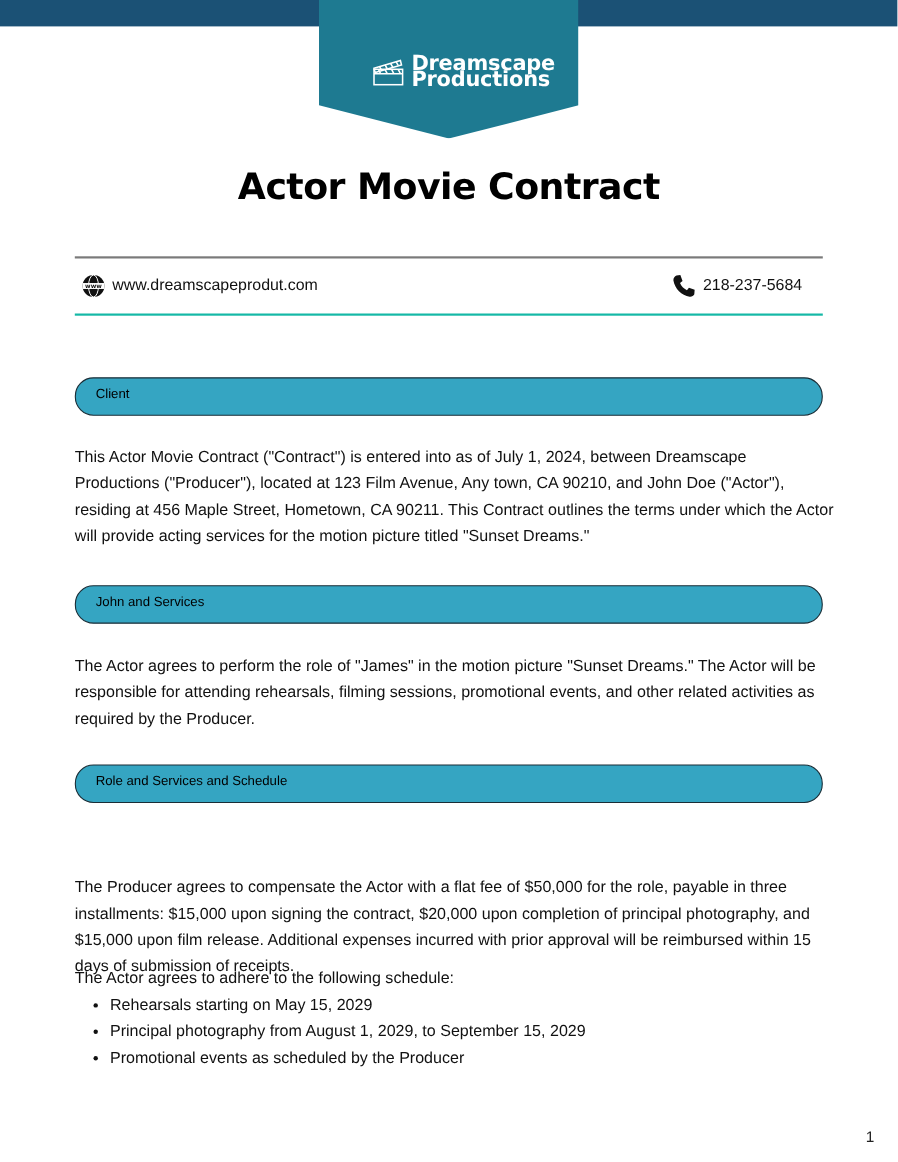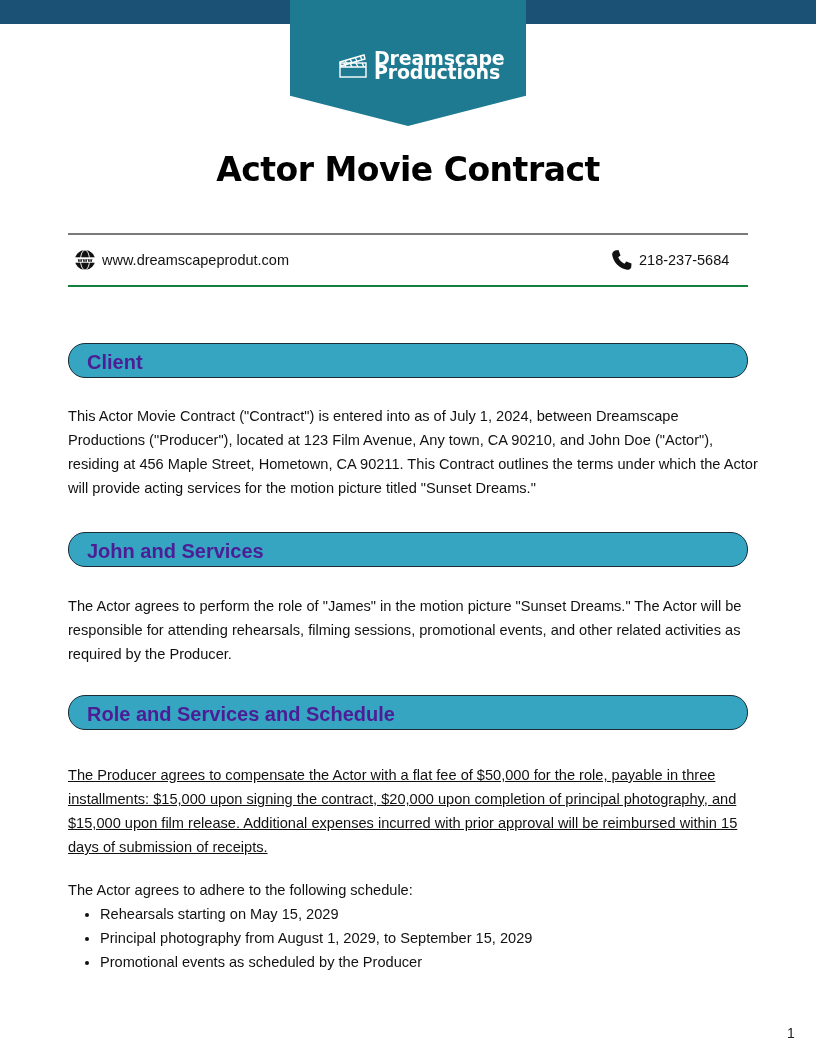--- a/index.html
+++ b/index.html
@@ -25,33 +25,33 @@
     color: #fff; font-weight: bold; font-size: 19px; line-height: 14px;
     font-family: "DejaVu Sans", sans-serif; letter-spacing: -0.2px;
   }
   .title {
     position: absolute; left: 0; top: 150px; width: 816px; text-align: center;
     font-size: 33px; font-weight: bold; color: #000;
     font-family: "DejaVu Sans", sans-serif; letter-spacing: -0.5px;
   }
   .contact-bar {
     position: absolute; left: 68px; top: 233px; width: 680px; height: 50px;
-    border-top: 2px solid #7a7a7a; border-bottom: 2px solid #15803d;
+    border-top: 2px solid #7a7a7a; border-bottom: 2px solid #14b8a6;
   }
   .contact-item {
     position: absolute; top: 14px; display: flex; align-items: center; gap: 6px;
     font-size: 14.5px; color: #111;
   }
   .contact-item svg { width: 22px; height: 22px; }
   .section-header {
     position: absolute; left: 68px; width: 678px; height: 33px;
     background: #35a5c2; border: 1px solid #1a2d36; border-radius: 17px;
   }
   .section-header span {
-    position: absolute; left: 18px; top: 7px; color: #4c1d95; font-weight: bold; font-size: 20px;
+    position: absolute; left: 18px; top: 7px; color: #000000; font-weight: normal; font-size: 12px;
   }
   .para {
     position: absolute; left: 68px; width: 690px;
     font-size: 14.6px; line-height: 24px; color: #111;
   }
   .para p { margin: 0; }
   ul.sched { margin: 0; padding-left: 32px; }
   ul.sched li { line-height: 24px; }
   .page-num {
     position: absolute; left: 787px; top: 1025px; font-size: 14px; color: #222;
@@ -116,21 +116,21 @@
 <div class="section-header" style="top:532px;">
   <span>John and Services</span>
 </div>
 <div class="para" style="top:594px;">
   <p>The Actor agrees to perform the role of "James" in the motion picture "Sunset Dreams." The Actor will be responsible for attending rehearsals, filming sessions, promotional events, and other related activities as required by the Producer.</p>
 </div>
 
 <div class="section-header" style="top:695px;">
   <span>Role and Services and Schedule</span>
 </div>
-<div class="para" style="top:763px;text-decoration:underline;">
+<div class="para" style="top:795px;">
   <p>The Producer agrees to compensate the Actor with a flat fee of $50,000 for the role, payable in three installments: $15,000 upon signing the contract, $20,000 upon completion of principal photography, and $15,000 upon film release. Additional expenses incurred with prior approval will be reimbursed within 15 days of submission of receipts.</p>
 </div>
 <div class="para" style="top:878px;">
   <p>The Actor agrees to adhere to the following schedule:</p>
   <ul class="sched">
     <li>Rehearsals starting on May 15, 2029</li>
     <li>Principal photography from August 1, 2029, to September 15, 2029</li>
     <li>Promotional events as scheduled by the Producer</li>
   </ul>
 </div>

